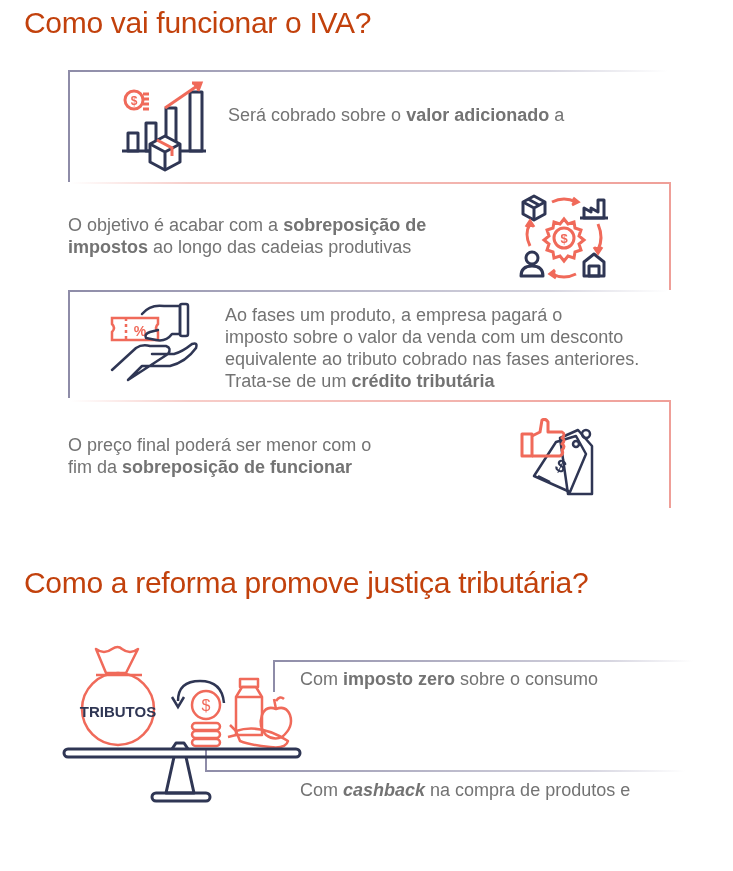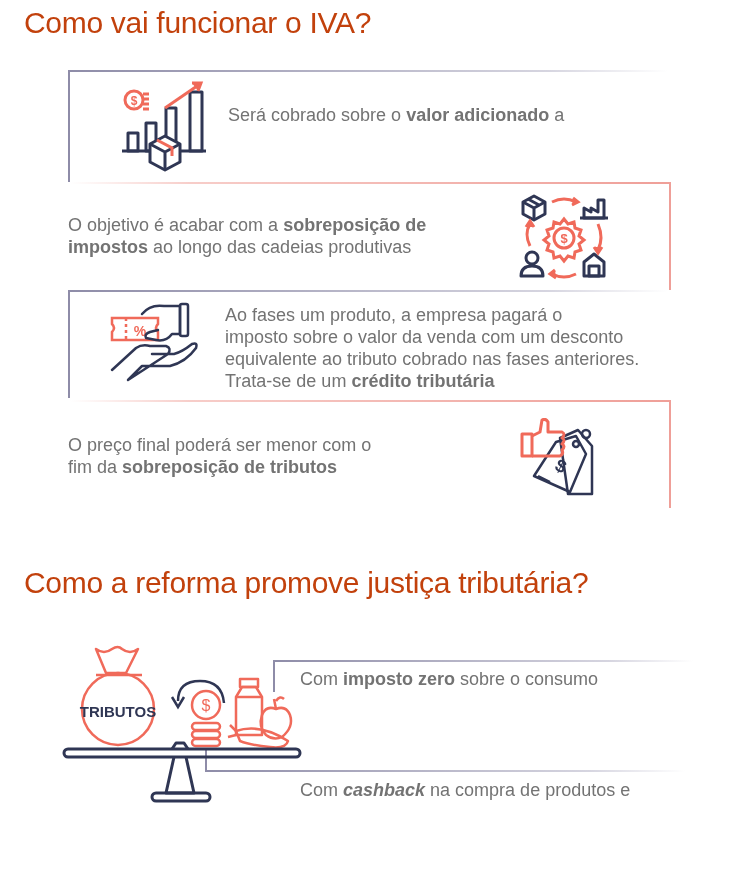--- a/index.html
+++ b/index.html
@@ -99,21 +99,21 @@
     <span>Ao fases um produto, a empresa pagará o</span><br>
     <span>imposto sobre o valor da venda com um desconto</span><br>
     <span>equivalente ao tributo cobrado nas fases anteriores.</span><br>
     <span>Trata-se de um </span><b>crédito tributária</b>
   </div>
 </div>
 
 <div class="box box-right" style="left:68px; top:388px; width:601px; height:108px;margin-top:12px;">
   <div class="txt r" style="left:0; top:34px; width:425px;">
     <span>O preço final poderá ser menor com o</span><br>
-    <span>fim da </span><b>sobreposição de tributos</b>
+    <span>fim da </span><b>sobreposição de funcionar</b>
   </div>
   <svg class="icon" style="left:452px; top:18px;" width="84" height="84" viewBox="0 0 84 84">
     <g fill="none" stroke="#2f3654" stroke-width="2.5" stroke-linejoin="round">
       <path d="M40 20 L58 12 L72 28 L72 76 L48 76 Z"></path>
       <path d="M36 24 L56 18 L66 36 L50 74 L14 58 Z"></path>
       <circle cx="56" cy="26" r="3"></circle>
       <circle cx="66" cy="16" r="4"></circle>
       <line x1="18" y1="58" x2="30" y2="64"></line>
       <text x="40" y="54" font-size="18" text-anchor="middle" fill="#2f3654" stroke="none" font-family="Liberation Sans, sans-serif" font-weight="700" transform="rotate(25 40 50)">$</text>
     </g>

